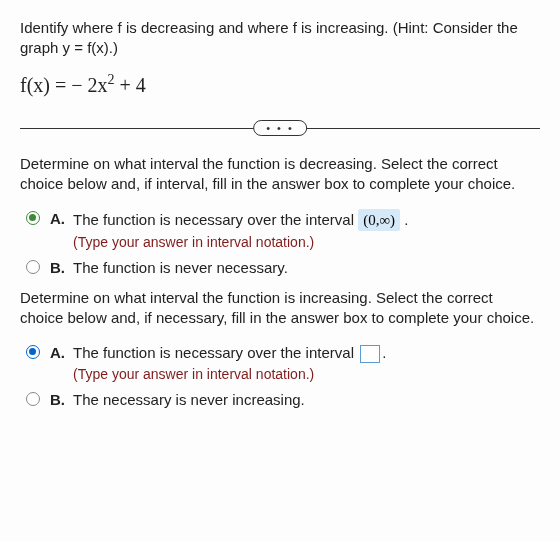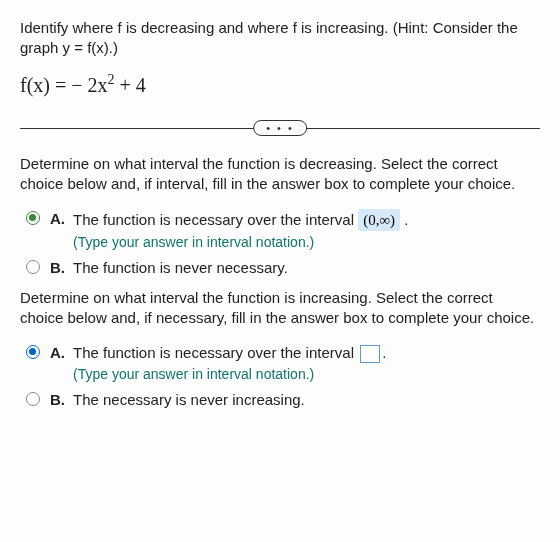--- a/index.html
+++ b/index.html
@@ -66,21 +66,21 @@
   .radio.check-selected::after {
     content: '';
     position: absolute;
     top: 2px; left: 2px;
     width: 7px; height: 7px;
     border-radius: 50%;
     background: #3a8a3a;
   }
   .choice-letter { font-weight: bold; margin-right: 8px; flex-shrink: 0; }
   .choice-body { flex: 1; }
-  .hint { font-size: 14px; color: #0f766e; margin-top: 2px; }
+  .hint { font-size: 14px; color: #7f1d1d; margin-top: 2px; }
   .answer-chip {
     display: inline-block;
     background: #d6e9f8;
     color: #000;
     padding: 1px 5px;
     border-radius: 2px;
     font-family: 'Times New Roman', serif;
   }
   .answer-box {
     display: inline-block;

